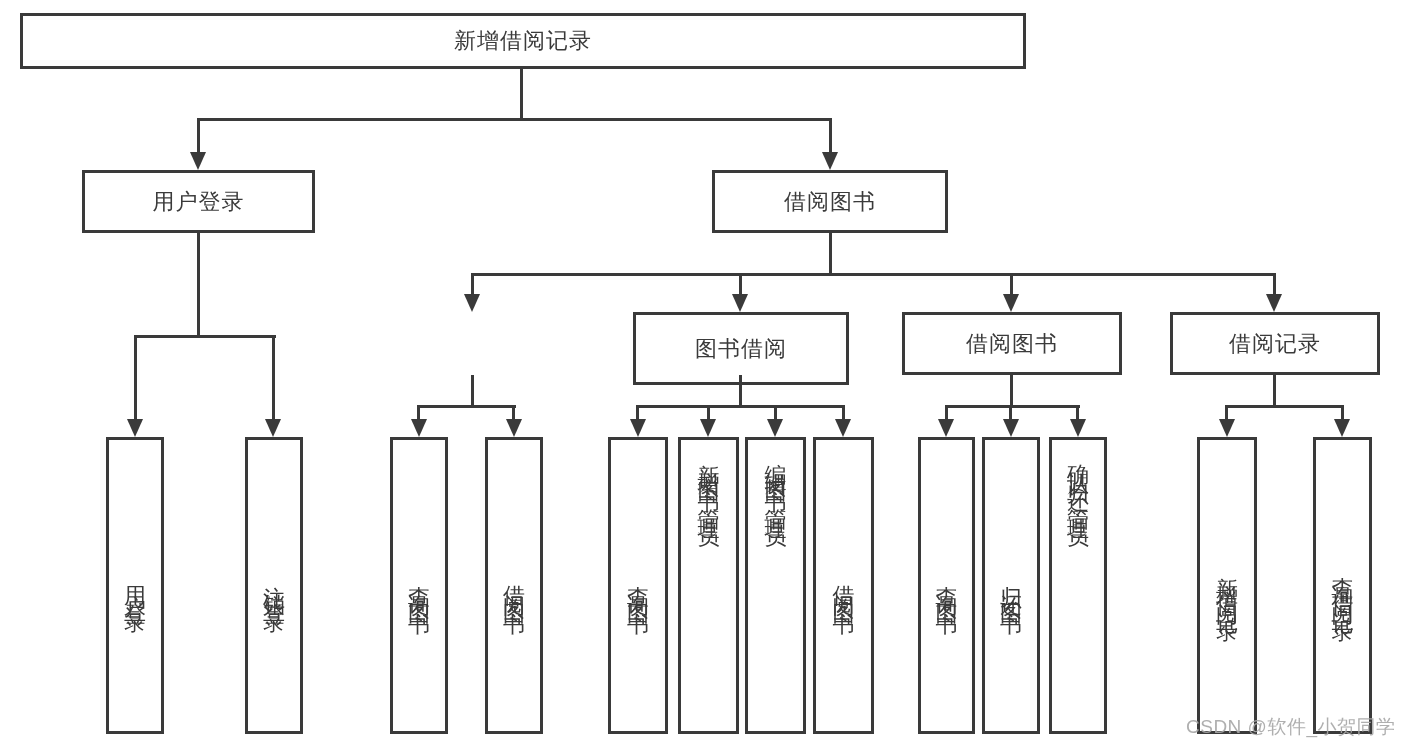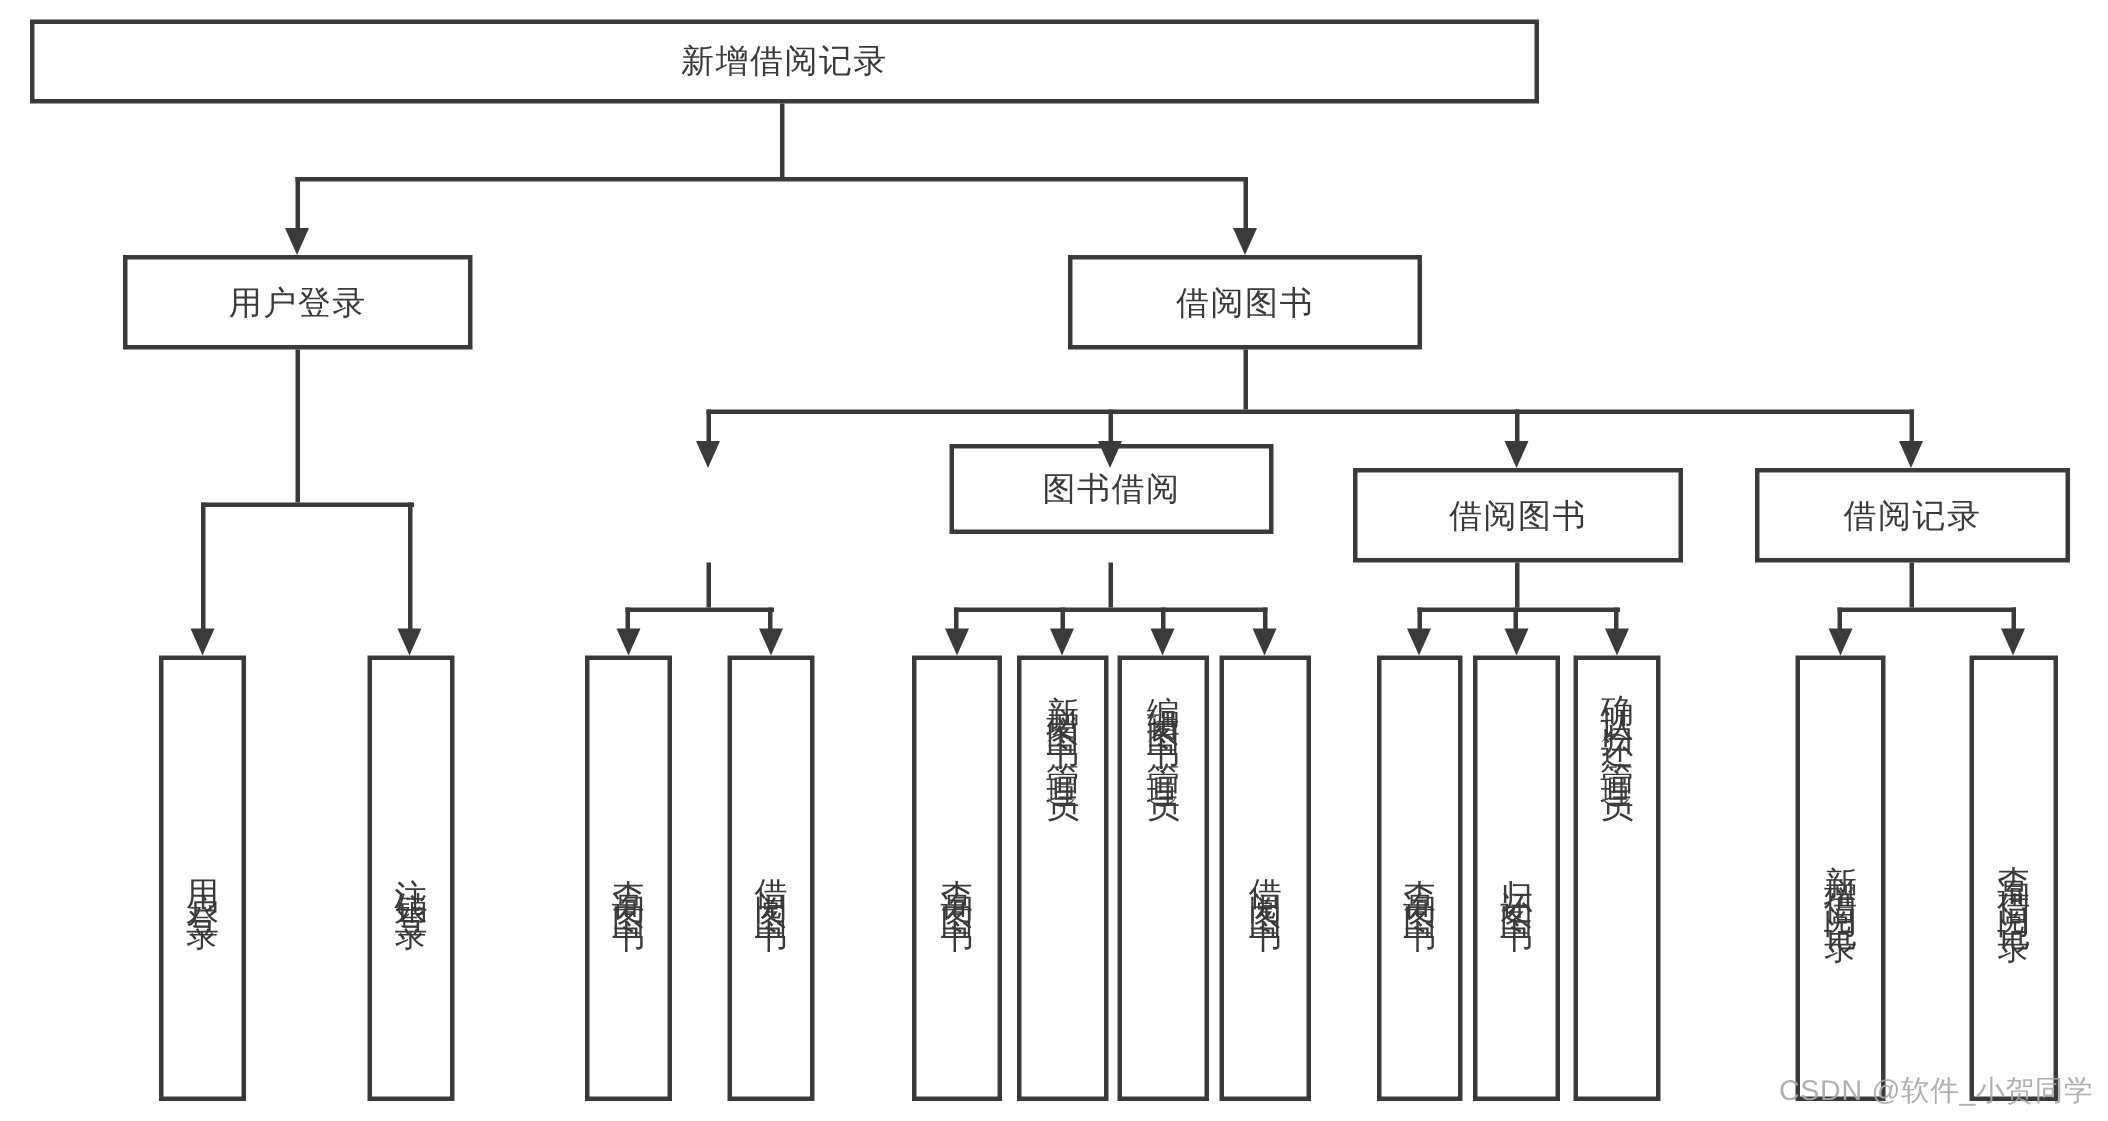--- a/index.html
+++ b/index.html
@@ -32,21 +32,21 @@
 </head>
 <body>
 
 <div class="canvas">
 
   <div class="box hbox" style="left:20px;top:13px;width:1006px;height:56px">新增借阅记录</div>
 
   <div class="box hbox" style="left:82px;top:170px;width:233px;height:63px">用户登录</div>
   <div class="box hbox" style="left:712px;top:170px;width:236px;height:63px">借阅图书</div>
 
-  <div class="box hbox" style="left:633px;top:296px;width:216px;height:60px">图书借阅</div>
+  <div class="box hbox" style="left:633px;top:312px;width:216px;height:73px">图书借阅</div>
   <div class="box hbox" style="left:902px;top:312px;width:220px;height:63px">借阅图书</div>
   <div class="box hbox" style="left:1170px;top:312px;width:210px;height:63px">借阅记录</div>
 
   <div class="box vbox" style="left:106px;top:437px;width:58px;height:297px">
     <span class="vt">用户登录</span>
   </div>
   <div class="box vbox" style="left:245px;top:437px;width:58px;height:297px">
     <span class="vt">注销登录</span>
   </div>
 

